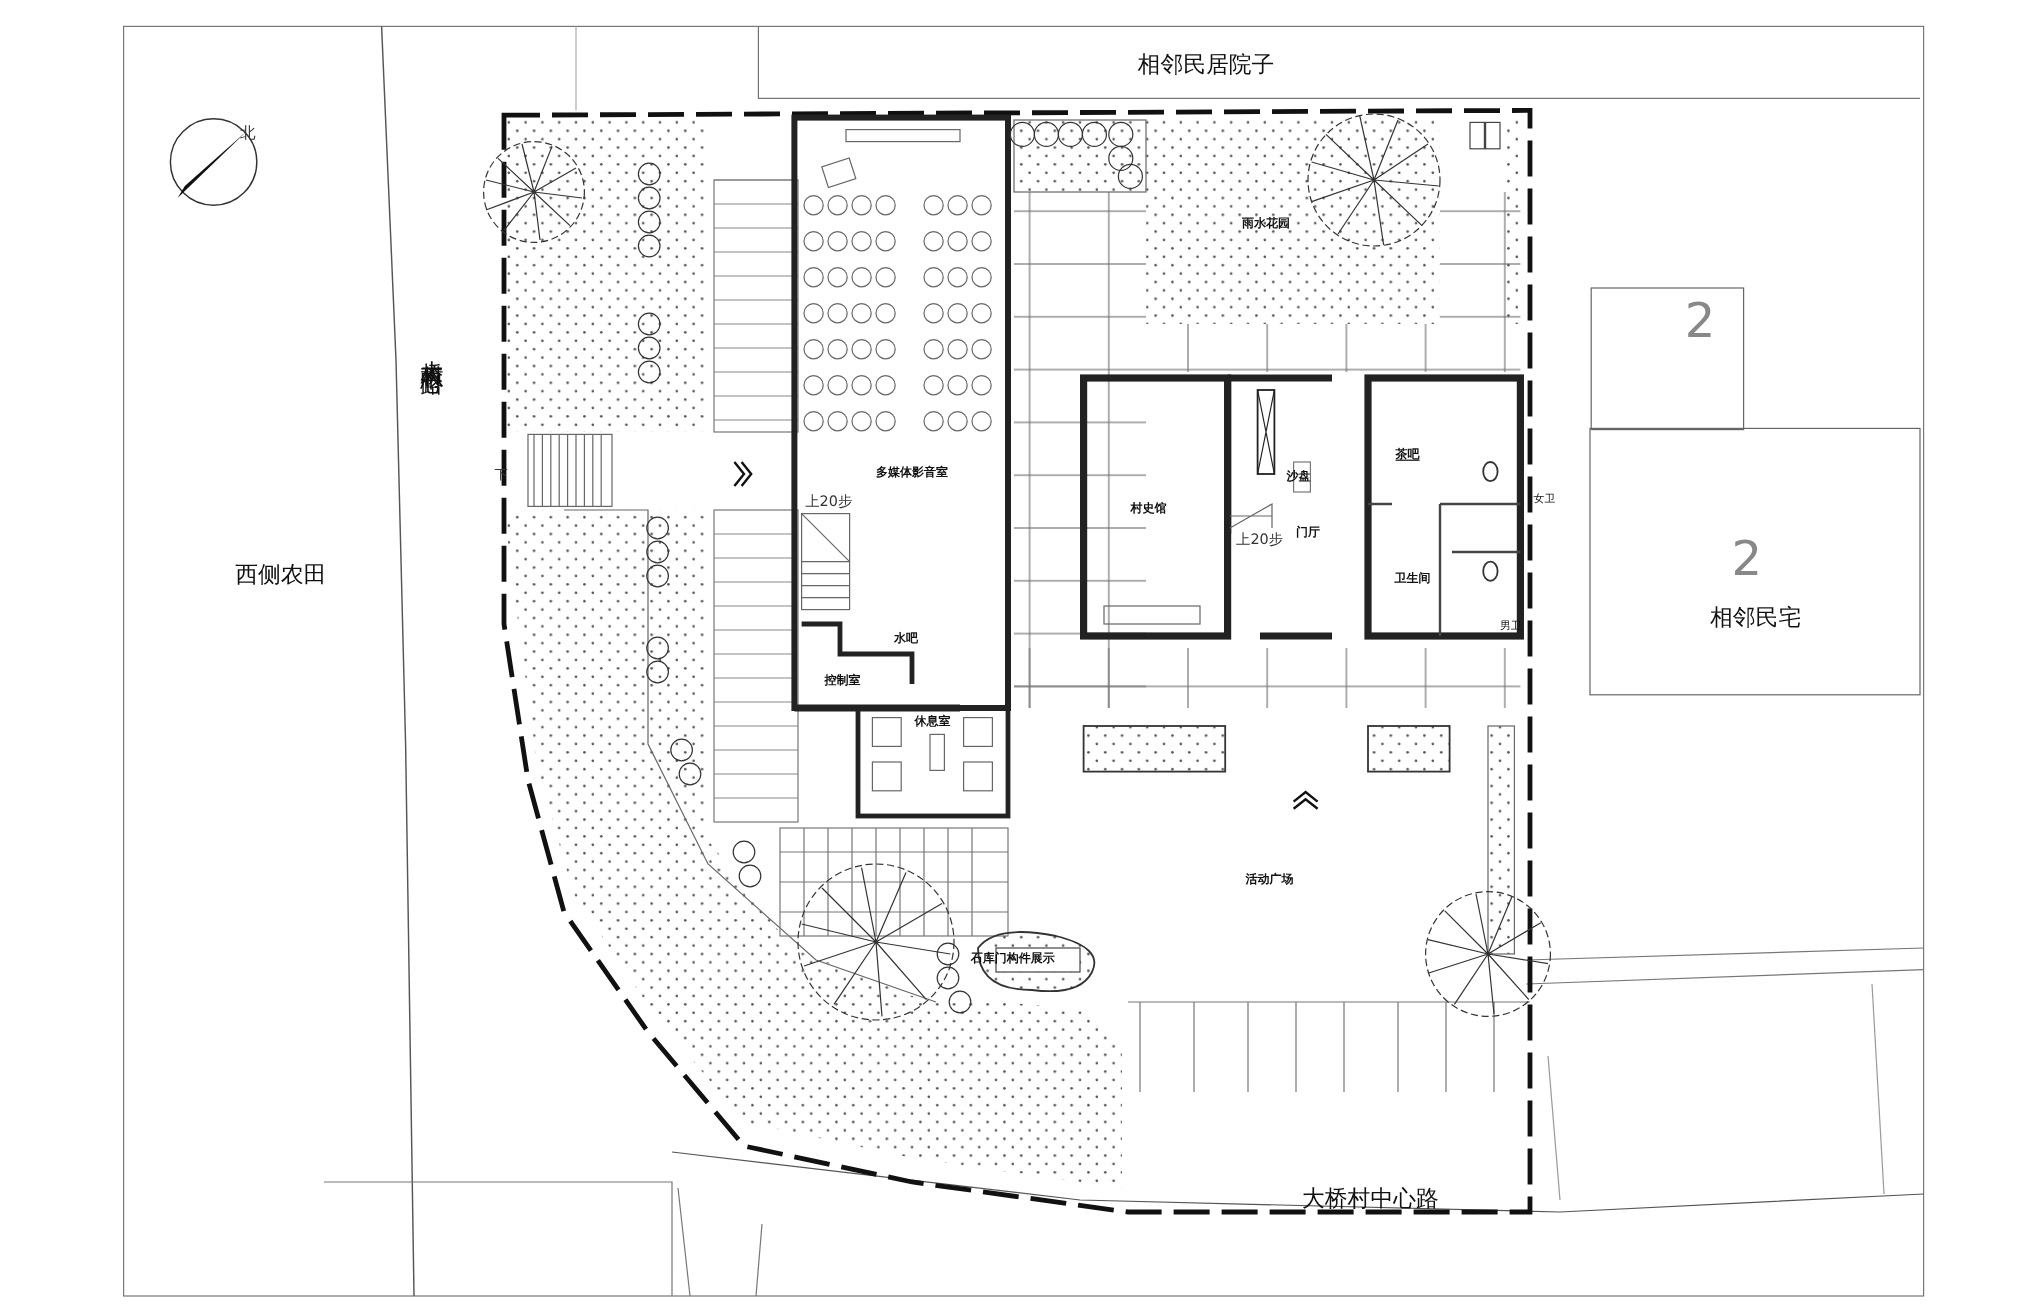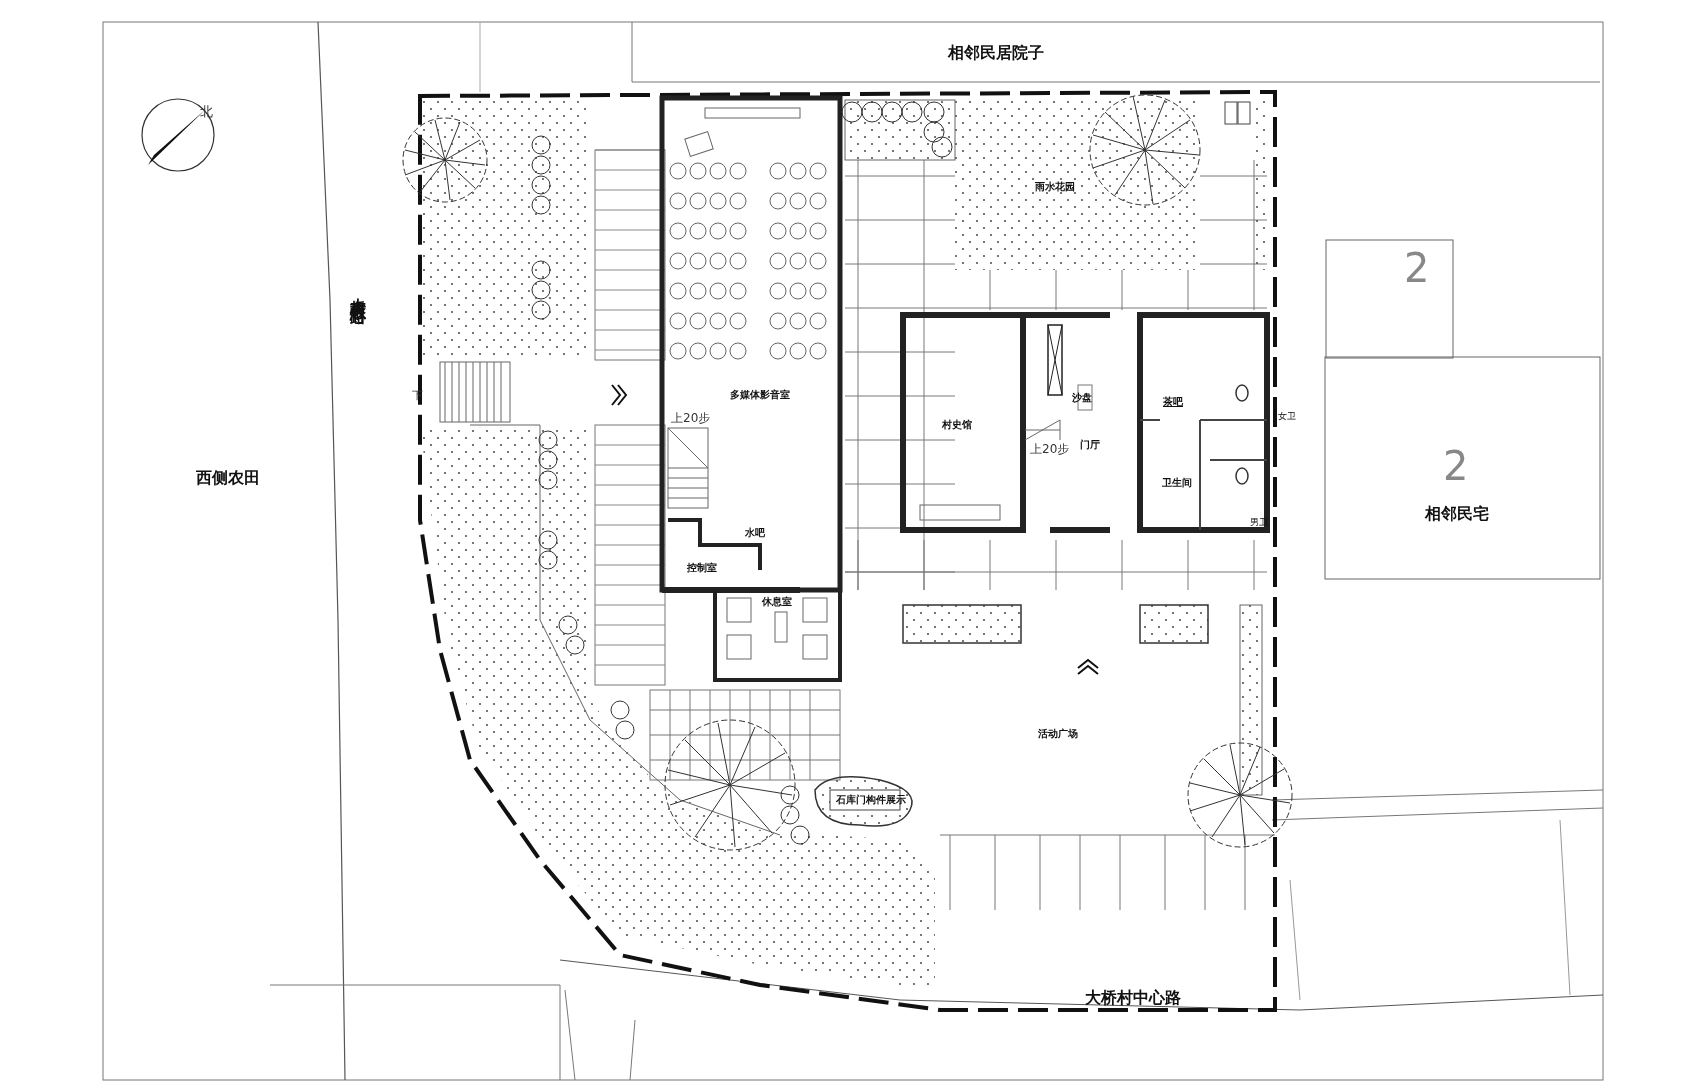--- a/index.html
+++ b/index.html
@@ -1,19 +1,19 @@
 <!DOCTYPE html>
 <html><head>
 <meta charset="utf-8">
 <style>
   html,body{margin:0;padding:0;background:#ffffff;}
   body{width:1700px;height:1092px;position:relative;overflow:hidden;font-family:"DejaVu Sans","Liberation Sans",sans-serif;}
   svg{position:absolute;left:0;top:0;}
   .lbl{position:absolute;color:#111;white-space:nowrap;line-height:1;}
-  .big{font-size:16px;font-weight:bold;}
+  .big{font-size:19px;}
   .sm{font-size:10px;font-weight:bold;text-align:right;}
   .xs{font-size:9px;}
   .num{font-size:40px;color:#888;font-weight:normal;font-family:"DejaVu Sans",sans-serif;}
   .vert{writing-mode:vertical-rl;letter-spacing:2px;}
 </style>
 </head>
 <body>
 
 <svg width="1700" height="1092" viewBox="0 0 1700 1092">
   <defs>
@@ -222,23 +222,23 @@
 <div class="lbl big vert" style="left:350px;top:285px;">大桥村中心路</div>
 <div class="lbl big" style="left:1085px;top:990px;">大桥村中心路</div>
 
 <div class="lbl sm" style="left:730px;top:390px;">多媒体影音室</div>
 <div class="lbl sm" style="left:745px;top:492px;margin-top:36px;">水吧</div>
 <div class="lbl sm" style="left:687px;top:563px;">控制室</div>
 <div class="lbl sm" style="left:762px;top:597px;">休息室</div>
 <div class="lbl sm" style="left:942px;top:420px;">村史馆</div>
 <div class="lbl sm" style="left:1072px;top:393px;">沙盘</div>
 <div class="lbl sm" style="left:1080px;top:440px;">门厅</div>
-<div class="lbl sm" style="left:1163px;top:397px;text-decoration:underline;">茶吧</div>
+<div class="lbl sm" style="left:1163px;top:375px;text-decoration:underline;">茶吧</div>
 <div class="lbl sm" style="left:1162px;top:478px;">卫生间</div>
 <div class="lbl xs" style="left:1230px;top:412px;margin-left:48px;">女卫</div>
 <div class="lbl xs" style="left:1230px;top:518px;margin-left:20px;">男卫</div>
 <div class="lbl sm" style="left:1035px;top:182px;">雨水花园</div>
 <div class="lbl sm" style="left:1038px;top:729px;">活动广场</div>
-<div class="lbl sm" style="left:836px;top:795px;">石库门构件展示</div>
+<div class="lbl sm" style="left:809px;top:795px;">石库门构件展示</div>
 
 <div class="lbl" style="left:671px;top:412px;font-size:12px;color:#333;">上20步</div>
 <div class="lbl" style="left:1030px;top:443px;font-size:12px;color:#333;">上20步</div>
 <div class="lbl" style="left:412px;top:390px;font-size:11px;color:#333;">下</div>
 
 </body></html>

